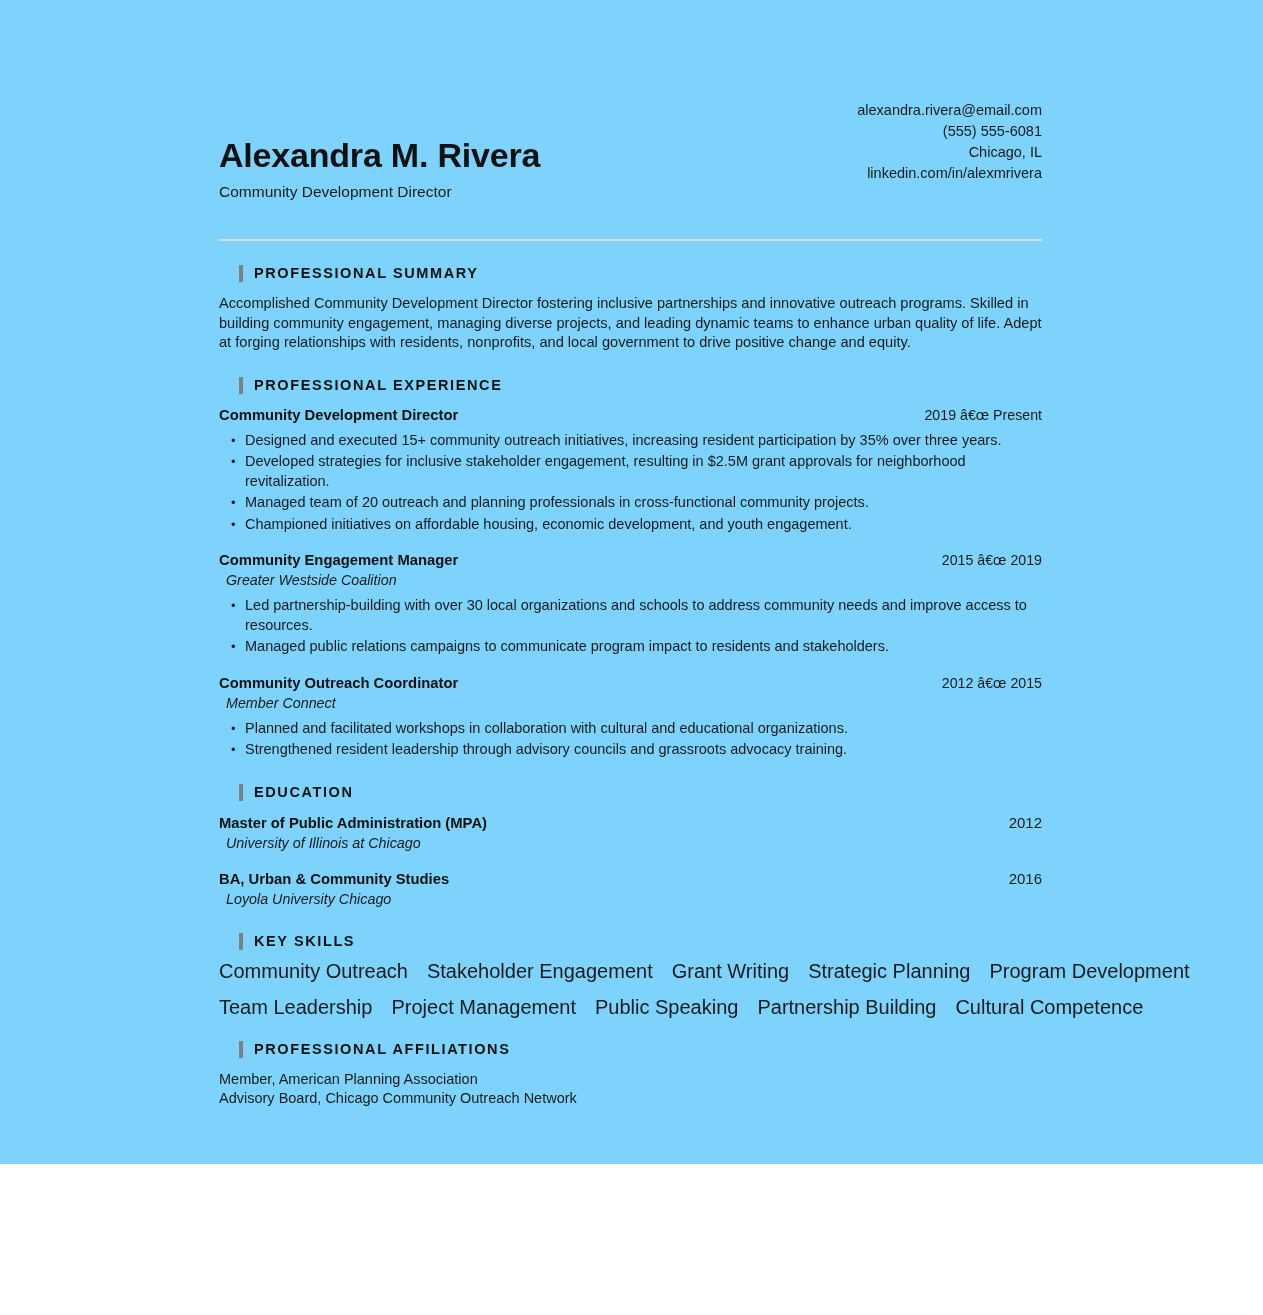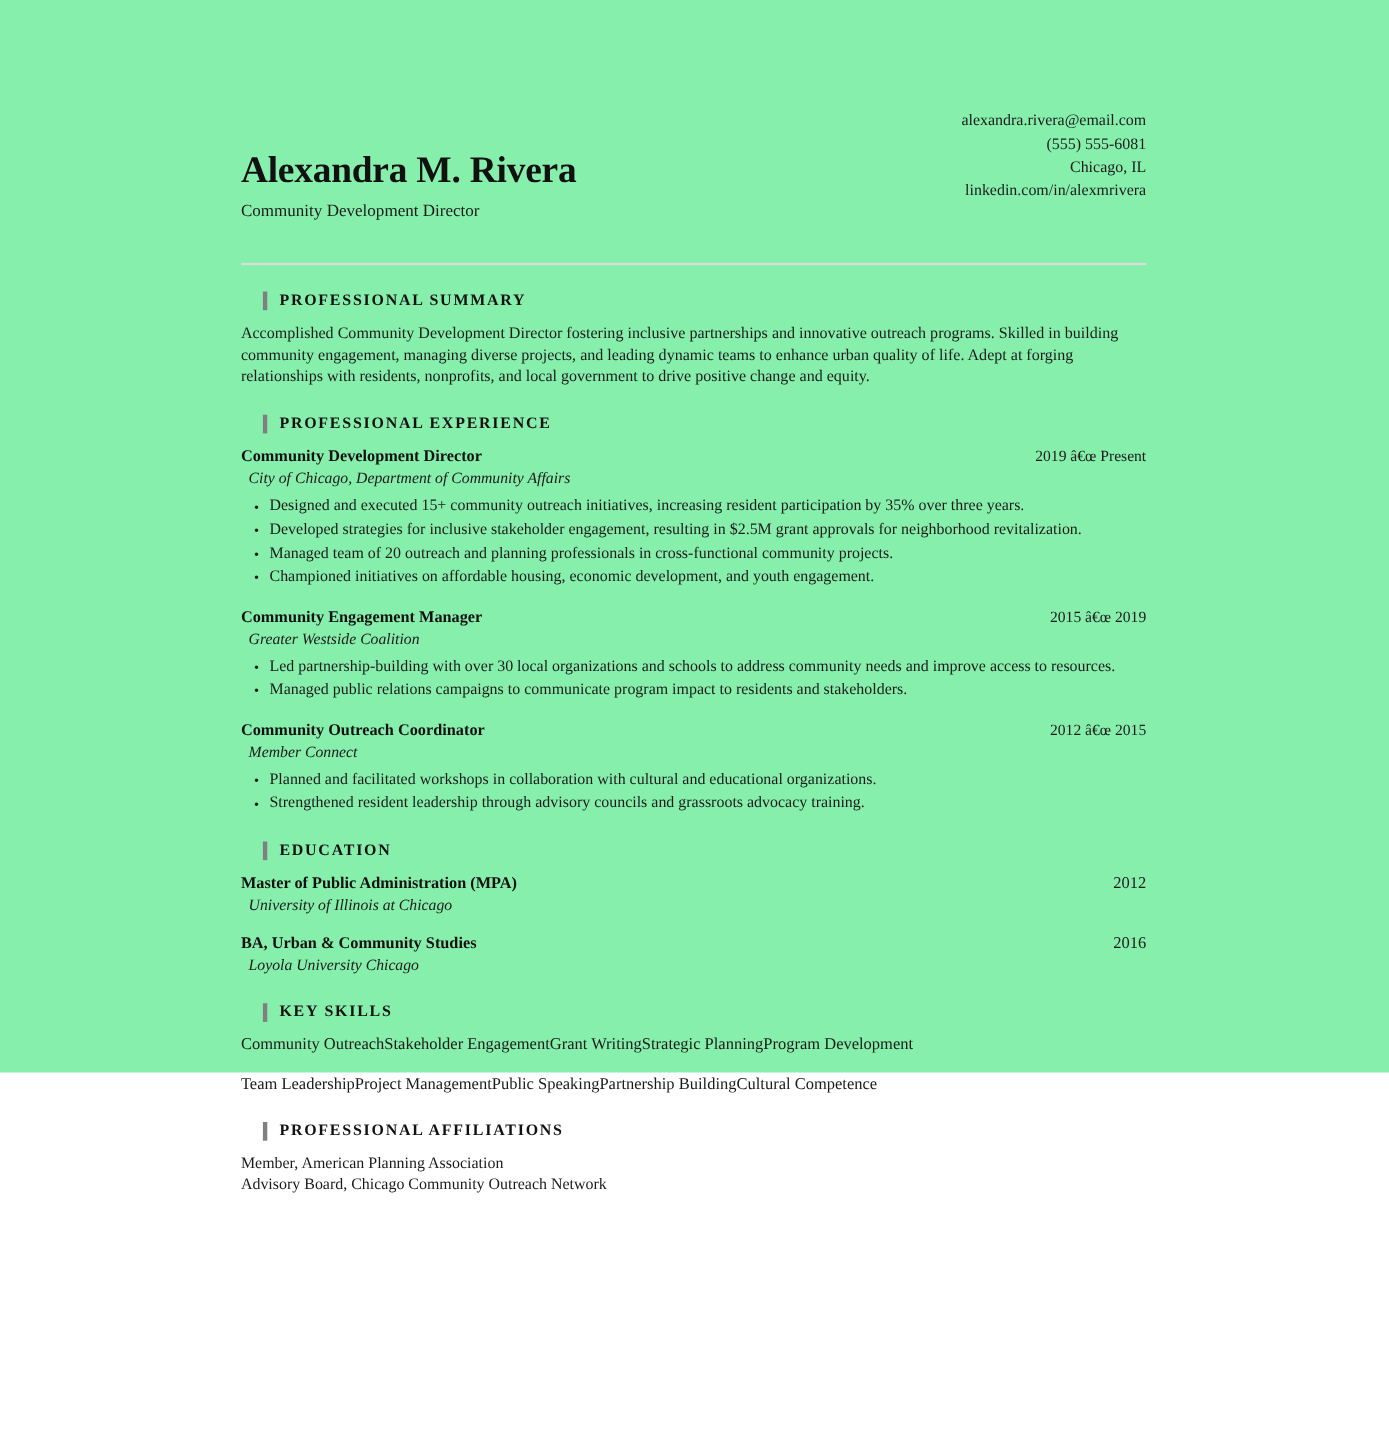--- a/index.html
+++ b/index.html
@@ -10,25 +10,24 @@
   body {
     width: 1263px;
     height: 1315px;
     font-family: "Liberation Sans", sans-serif;
     color: #1a1a1a;
     -webkit-font-smoothing: antialiased;
   }
   .page {
     position: relative;
     width: 1263px;
-    height: 975px;
-    background: #86efac;
+    height: 1164px;
+    background: #7dd3fc;
     box-sizing: border-box;
     padding: 0;
-    font-family: Liberation Serif, serif;
   }
   .sheet {
     position: absolute;
     left: 219px;
     top: 0;
     width: 823px;
   }
 
   
   .header {
@@ -181,21 +180,22 @@
     color: #1a1a1a;
     line-height: 19px;
     padding-left: 7px;
     margin-top: 1px;
   }
 
   
   .skills-row {
     display: flex;
     flex-wrap: nowrap;
-    font-size: 15px;
+    gap: 19px;
+    font-size: 20px;
     line-height: 19px;
     color: #1a1a1a;
     margin-bottom: 17px;
   }
   .skills-row:last-child { margin-bottom: 0; }
   .skill { white-space: nowrap; }
 
   
   .affil {
     font-size: 14.5px;
@@ -235,21 +235,20 @@
       <div class="sec-head">
         <span class="sec-bar"></span>
         <span class="sec-title">PROFESSIONAL EXPERIENCE</span>
       </div>
       <div id="experience-list">
           <div class="job">
             <div class="job-row">
               <div class="job-title">Community Development Director</div>
               <div class="job-dates">2019 â€œ Present</div>
             </div>
-            <div class="job-org">City of Chicago, Department of Community Affairs</div>
             <ul class="bullets">
               <li>Designed and executed 15+ community outreach initiatives, increasing resident participation by 35% over three years.</li>
               <li>Developed strategies for inclusive stakeholder engagement, resulting in $2.5M grant approvals for neighborhood revitalization.</li>
               <li>Managed team of 20 outreach and planning professionals in cross-functional community projects.</li>
               <li>Championed initiatives on affordable housing, economic development, and youth engagement.</li>
             </ul>
           </div>
           <div class="job">
             <div class="job-row">
               <div class="job-title">Community Engagement Manager</div>

